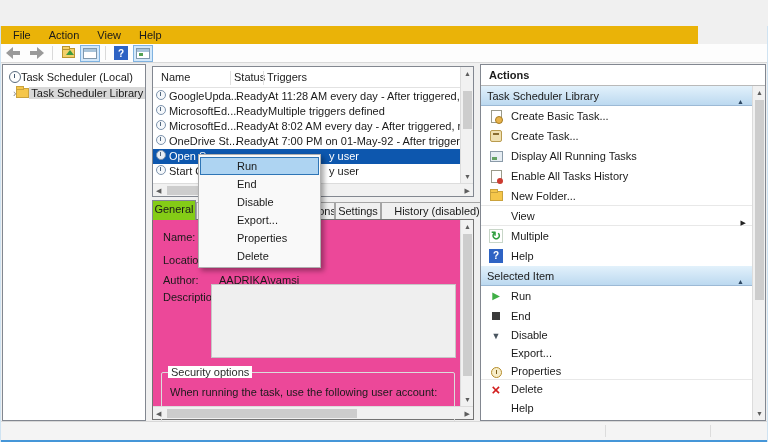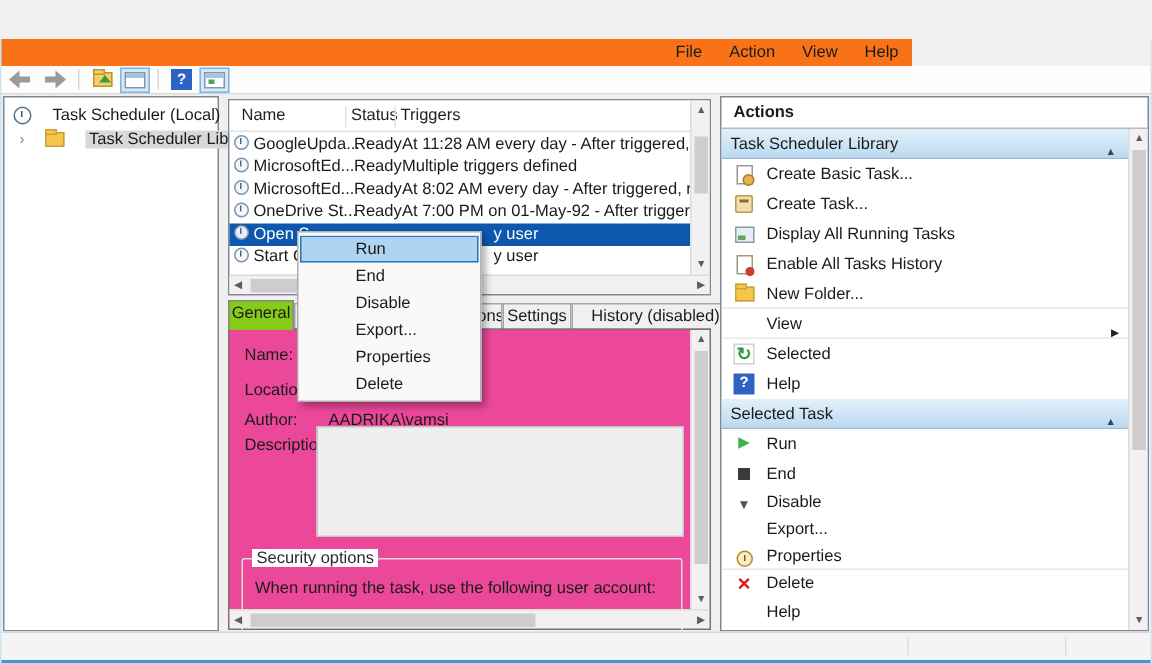--- a/index.html
+++ b/index.html
@@ -15,21 +15,21 @@
   .tb-spacer { flex:1; }
   .cap-btn { width:45px; height:26px; display:flex; align-items:center; justify-content:center; position:relative; }
   .glyph-min { width:10px; height:1px; background:#fff; }
   .glyph-max { width:9px; height:9px; border:1px solid #fff; }
   .glyph-close { position:relative; width:11px; height:11px; }
   .glyph-close::before,.glyph-close::after { content:""; position:absolute; left:5px; top:0; width:1px; height:11px; background:#fff; }
   .glyph-close::before { transform:rotate(45deg); }
   .glyph-close::after { transform:rotate(-45deg); }
 
   
-  .menubar { position:absolute; left:0; top:26px; width:608px; height:18px; background:#f97316; display:flex; align-items:center; padding-left:4px;justify-content:flex-end; }
+  .menubar { position:absolute; left:0; top:26px; width:698px; height:18px; background:#eab308; display:flex; align-items:center; padding-left:4px; }
   .menu-item { padding:1px 9px; }
   .toolbar { position:absolute; left:0; top:44px; width:768px; height:19px; background:#fdfdfd; border-bottom:1px solid #d9d9d9; display:flex; align-items:center; padding-left:4px; }
   .nav-arrow { position:relative; width:20px; height:16px; margin-right:2px; }
   .nav-arrow::before { content:""; position:absolute; top:6px; width:8px; height:4px; background:#9a9a9a; }
   .nav-arrow.left::before { left:8px; }
   .nav-arrow.left::after { content:""; position:absolute; left:2px; top:2px; border:6px solid transparent; border-left:0; border-right:7px solid #9a9a9a; }
   .nav-arrow.right::before { left:4px; }
   .nav-arrow.right::after { content:""; position:absolute; right:2px; top:2px; border:6px solid transparent; border-right:0; border-left:7px solid #9a9a9a; }
   .tb-sep { width:1px; height:14px; background:#d9d9d9; margin:0 4px; }
   .tb-btn { width:20px; height:17px; display:flex; align-items:center; justify-content:center; margin:0 1px; border:1px solid transparent; }
@@ -37,21 +37,21 @@
   .ico-folder-up { width:13px; height:10px; background:#f3d06a; border:1px solid #b9952e; position:relative; }
   .ico-folder-up::before { content:""; position:absolute; left:-1px; top:-3px; width:6px; height:2px; background:#f3d06a; border:1px solid #b9952e; }
   .ico-folder-up::after { content:""; position:absolute; right:0px; top:1px; border:4px solid transparent; border-top:0; border-bottom:5px solid #3f9a3f; }
   .ico-window { width:14px; height:11px; border:1px solid #7f98ad; background:#fff; position:relative; }
   .ico-window::before { content:""; position:absolute; left:0; top:0; right:0; height:3px; background:#a8c4da; }
   .ico-window.runline::after { content:""; position:absolute; left:2px; bottom:2px; width:4px; height:3px; background:#54a254; }
   .ico-help { width:14px; height:14px; background:#2e63c4; color:#fff; font-weight:bold; font-size:10px; display:flex; align-items:center; justify-content:center; }
 
   
   .tree-pane { position:absolute; left:2px; top:64px; width:144px; height:357px; background:#fff; border:1px solid #828790; }
-  .tree-row { display:flex; align-items:center; gap:14px; height:16px; padding-left:6px; white-space:nowrap; }
+  .tree-row { display:flex; align-items:center; gap:0; height:16px; padding-left:6px; white-space:nowrap; }
   .tree-row.child { padding-left:10px; }
   .ico-clock { width:12px; height:12px; border-radius:50%; border:1px solid #5a6b7d; background:#fdfdfd; position:relative; flex:0 0 auto; }
   .ico-clock::after { content:""; position:absolute; left:4px; top:2px; width:1px; height:4px; background:#41576d; }
   .tree-expander { color:#8a8a8a; font-size:10px; width:7px; }
   .ico-folder { width:13px; height:10px; background:#f5c64a; border:1px solid #caa23c; position:relative; flex:0 0 auto; }
   .ico-folder::before { content:""; position:absolute; left:-1px; top:-3px; width:6px; height:2px; background:#f5c64a; border:1px solid #caa23c; }
   .tree-label.selected { background:#d8d8d8; padding:0 2px; }
 
   
   .tasklist { position:absolute; left:152px; top:66px; width:322px; height:131px; background:#fff; border:1px solid #828790; }
@@ -297,31 +297,31 @@
         <span class="lbl">New Folder...</span>
       </div>
       <div class="ap-item sep">
         <span class="lbl">View</span>
         <span class="submenu-arrow">▶</span>
       </div>
       <div class="ap-item">
         <span class="ic">
             <span class="ic-refresh">↻</span>
           </span>
-        <span class="lbl">Selected</span>
+        <span class="lbl">Multiple</span>
       </div>
       <div class="ap-item">
         <span class="ic">
             <span class="ico-help">?</span>
           </span>
         <span class="lbl">Help</span>
       </div>
 
       <div class="ap-header">
-        <span>Selected Task</span>
+        <span>Selected Item</span>
         <span class="collapse">▲</span>
       </div>
       <div class="ap-item">
         <span class="ic">
             <span class="ic-run">▶</span>
           </span>
         <span class="lbl">Run</span>
       </div>
       <div class="ap-item">
         <span class="ic">

